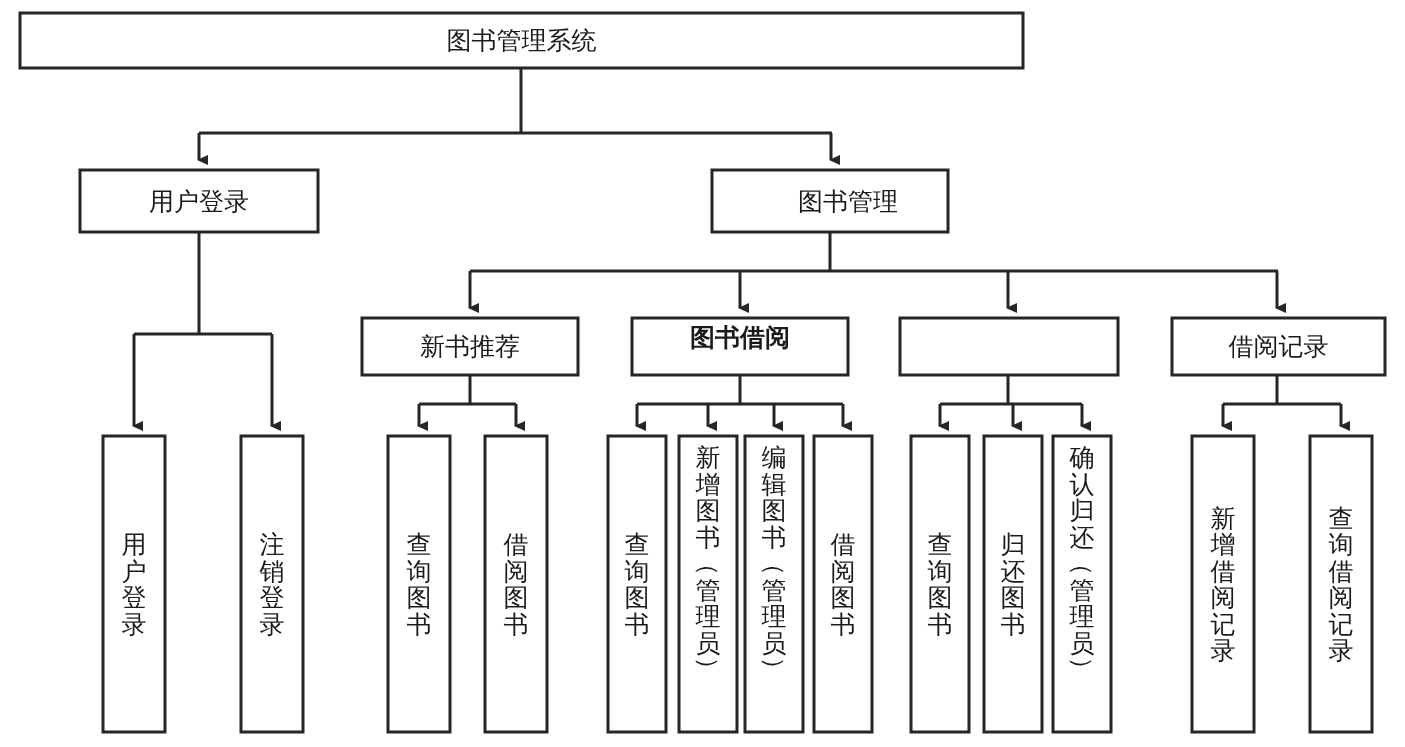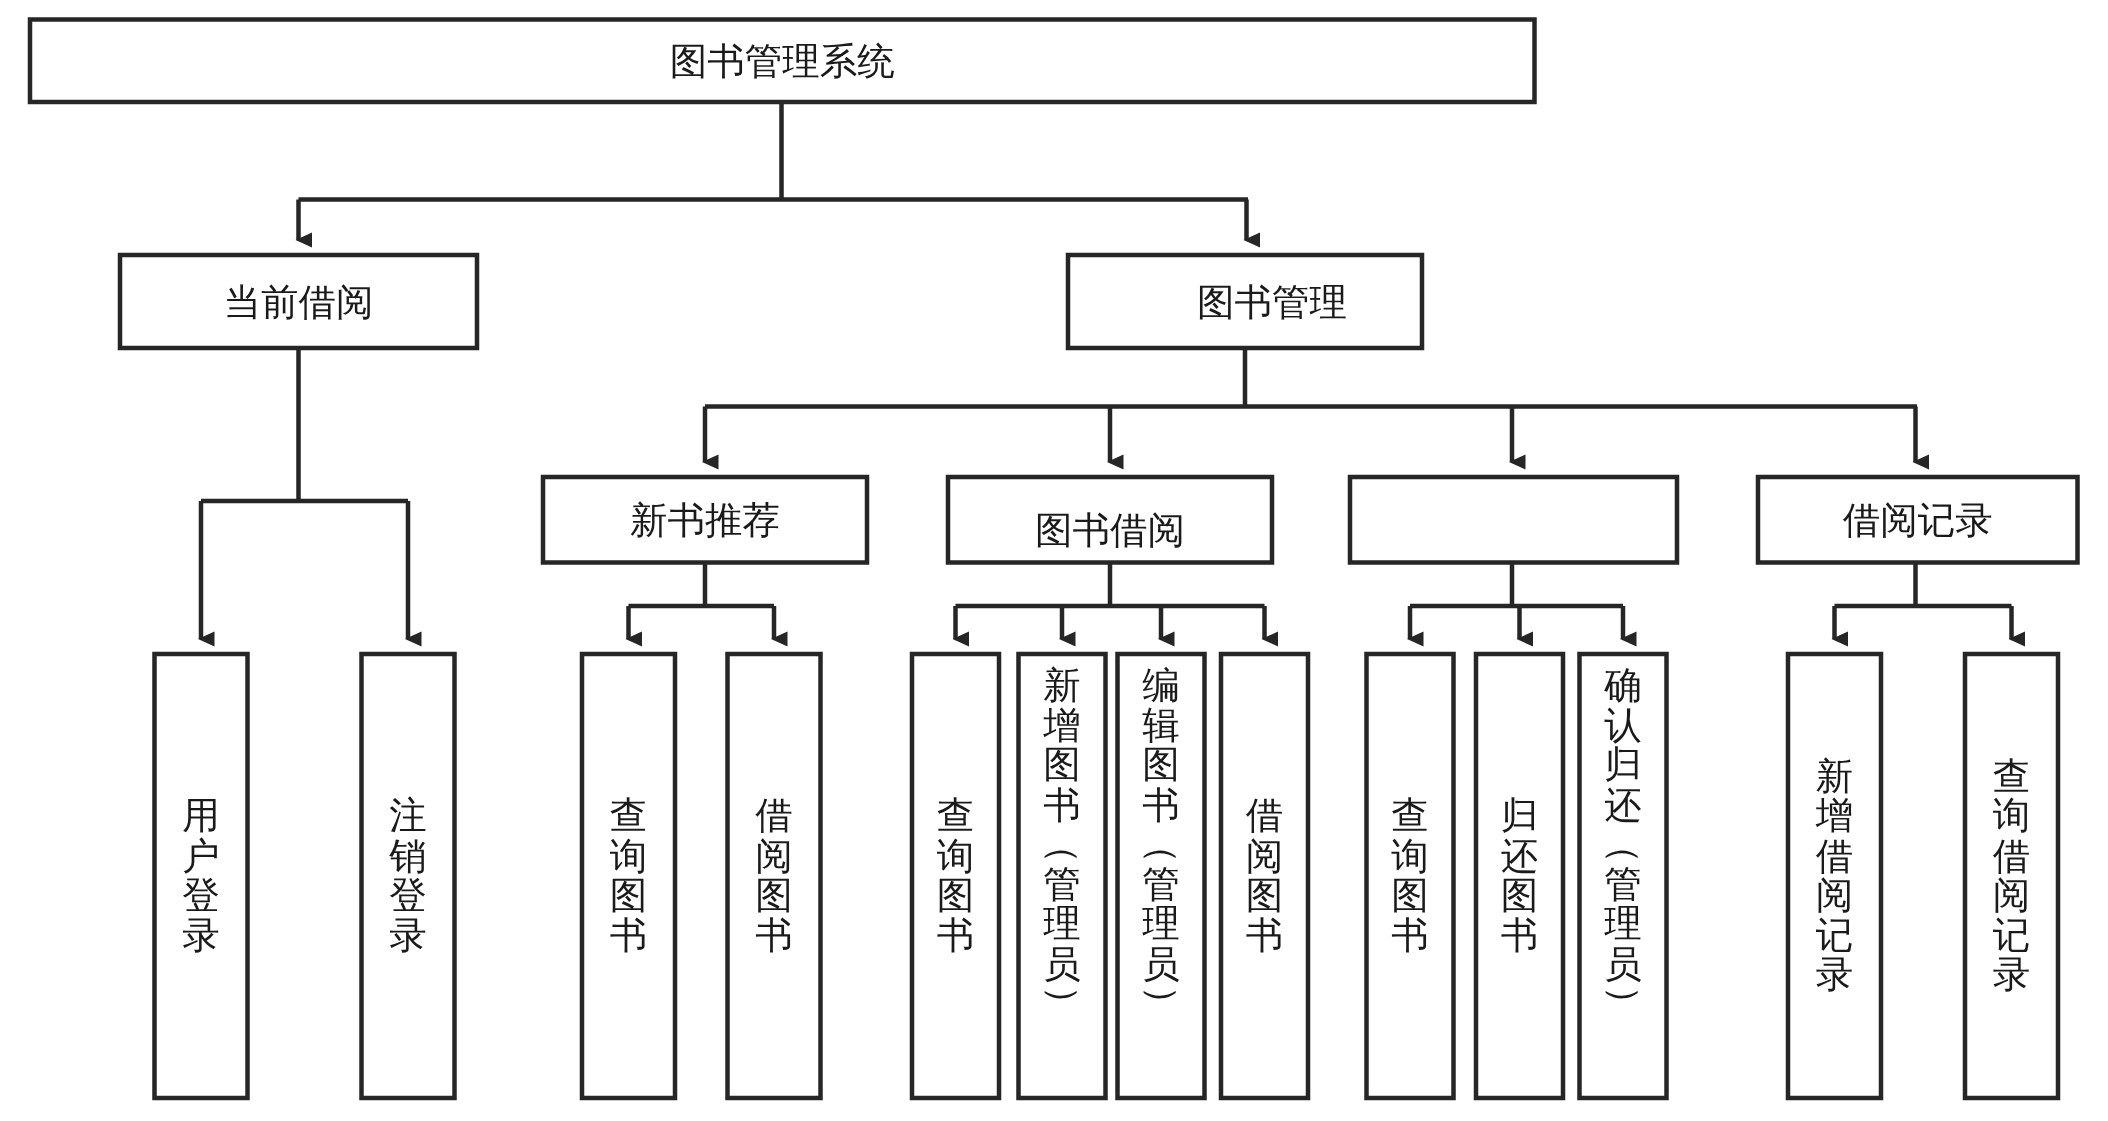--- a/index.html
+++ b/index.html
@@ -153,32 +153,32 @@
     <path class="connector" d="M1277,375 L1277,404 M1223,404 L1341,404"></path>
     <path class="connector" marker-end="url(#arrow)" d="M1223,404 L1223,426"></path>
     <path class="connector" marker-end="url(#arrow)" d="M1341,404 L1341,426"></path>
   </svg>
 
   <div class="htext-wrap" style="left:20px; top:13px; width:1003px; height:55px;">
     <span>图书管理系统</span>
   </div>
 
   <div class="htext-wrap" style="left:80px; top:170px; width:238px; height:62px;">
-    <span>当前借阅</span>
+    <span>用户登录</span>
   </div>
 
   <div class="htext-wrap" style="left:712px; top:170px; width:272px; height:62px;">
     <span>图书管理</span>
   </div>
 
   <div class="htext-wrap" style="left:362px; top:318px; width:216px; height:57px;">
     <span>新书推荐</span>
   </div>
 
-  <div class="htext-wrap" style="left:632px; top:318px; width:216px; height:70px;">
+  <div class="htext-wrap" style="left:632px; top:302px; width:216px; height:70px;font-weight:bold;">
     <span>图书借阅</span>
   </div>
 
 
   <div class="htext-wrap" style="left:1172px; top:318px; width:213px; height:57px;border-radius:15px;">
     <span>借阅记录</span>
   </div>
 
   <div class="vtext-wrap" style="left:103px; top:436px; width:62px; height:296px;">
       <span class="ch">用</span>

